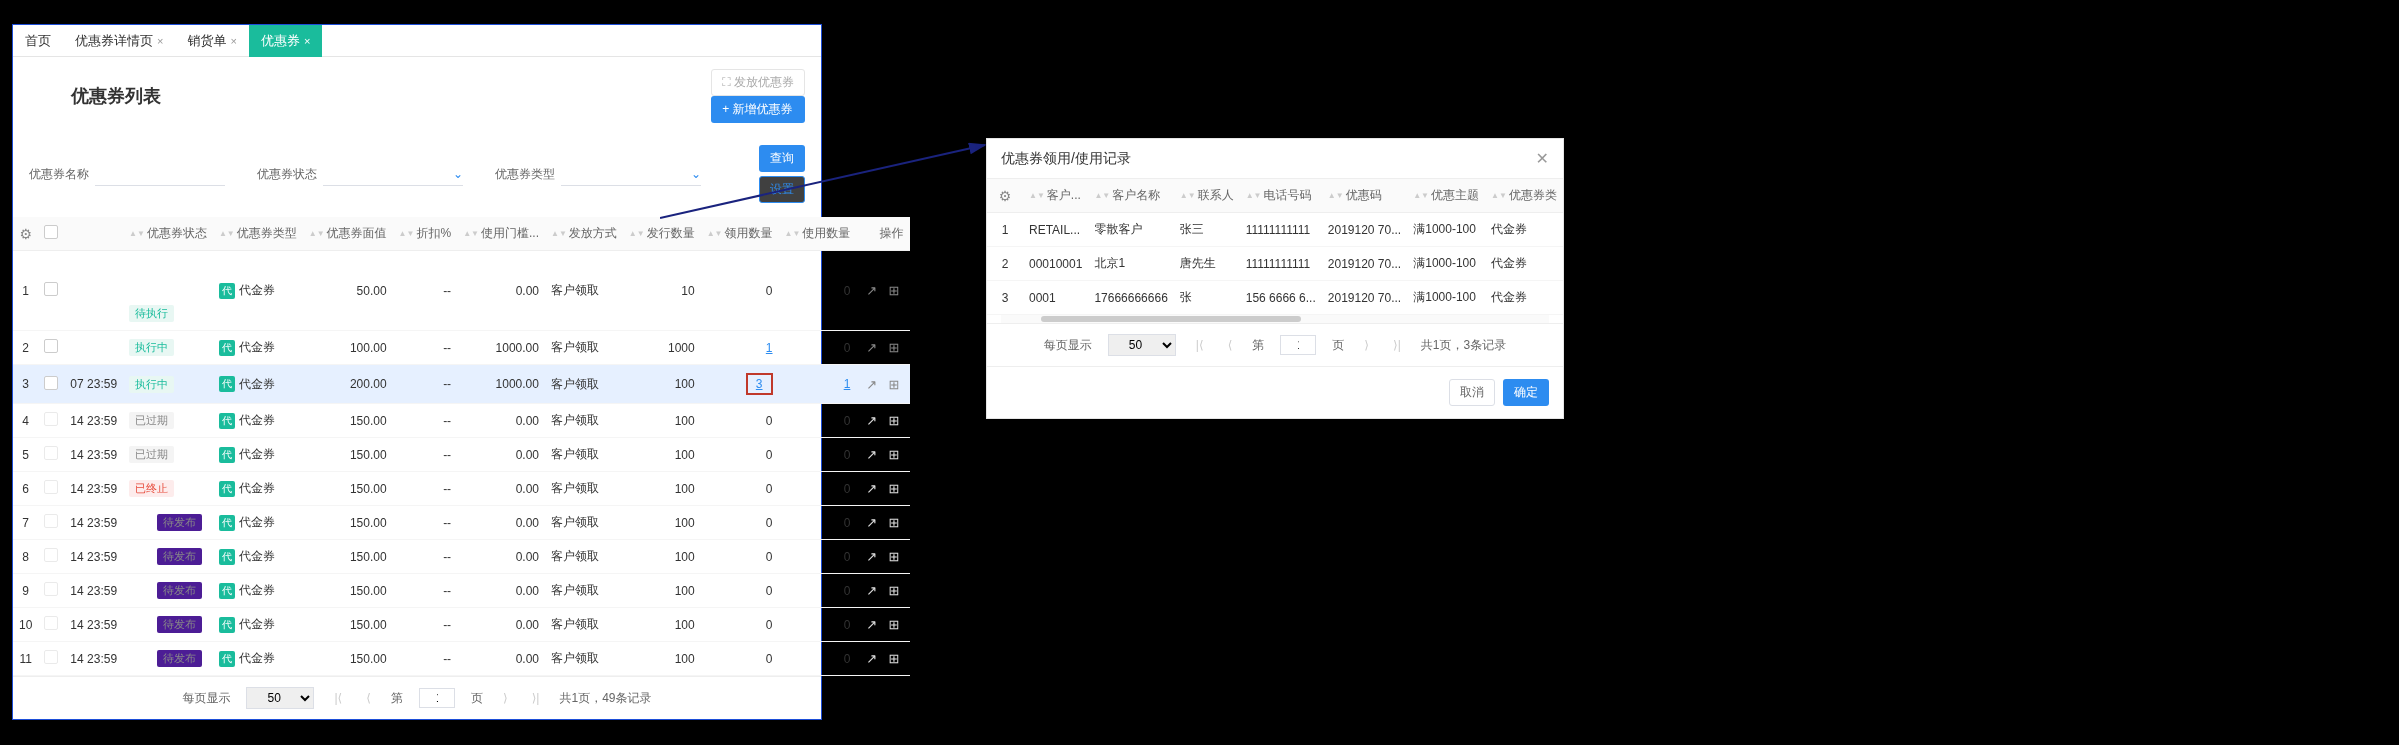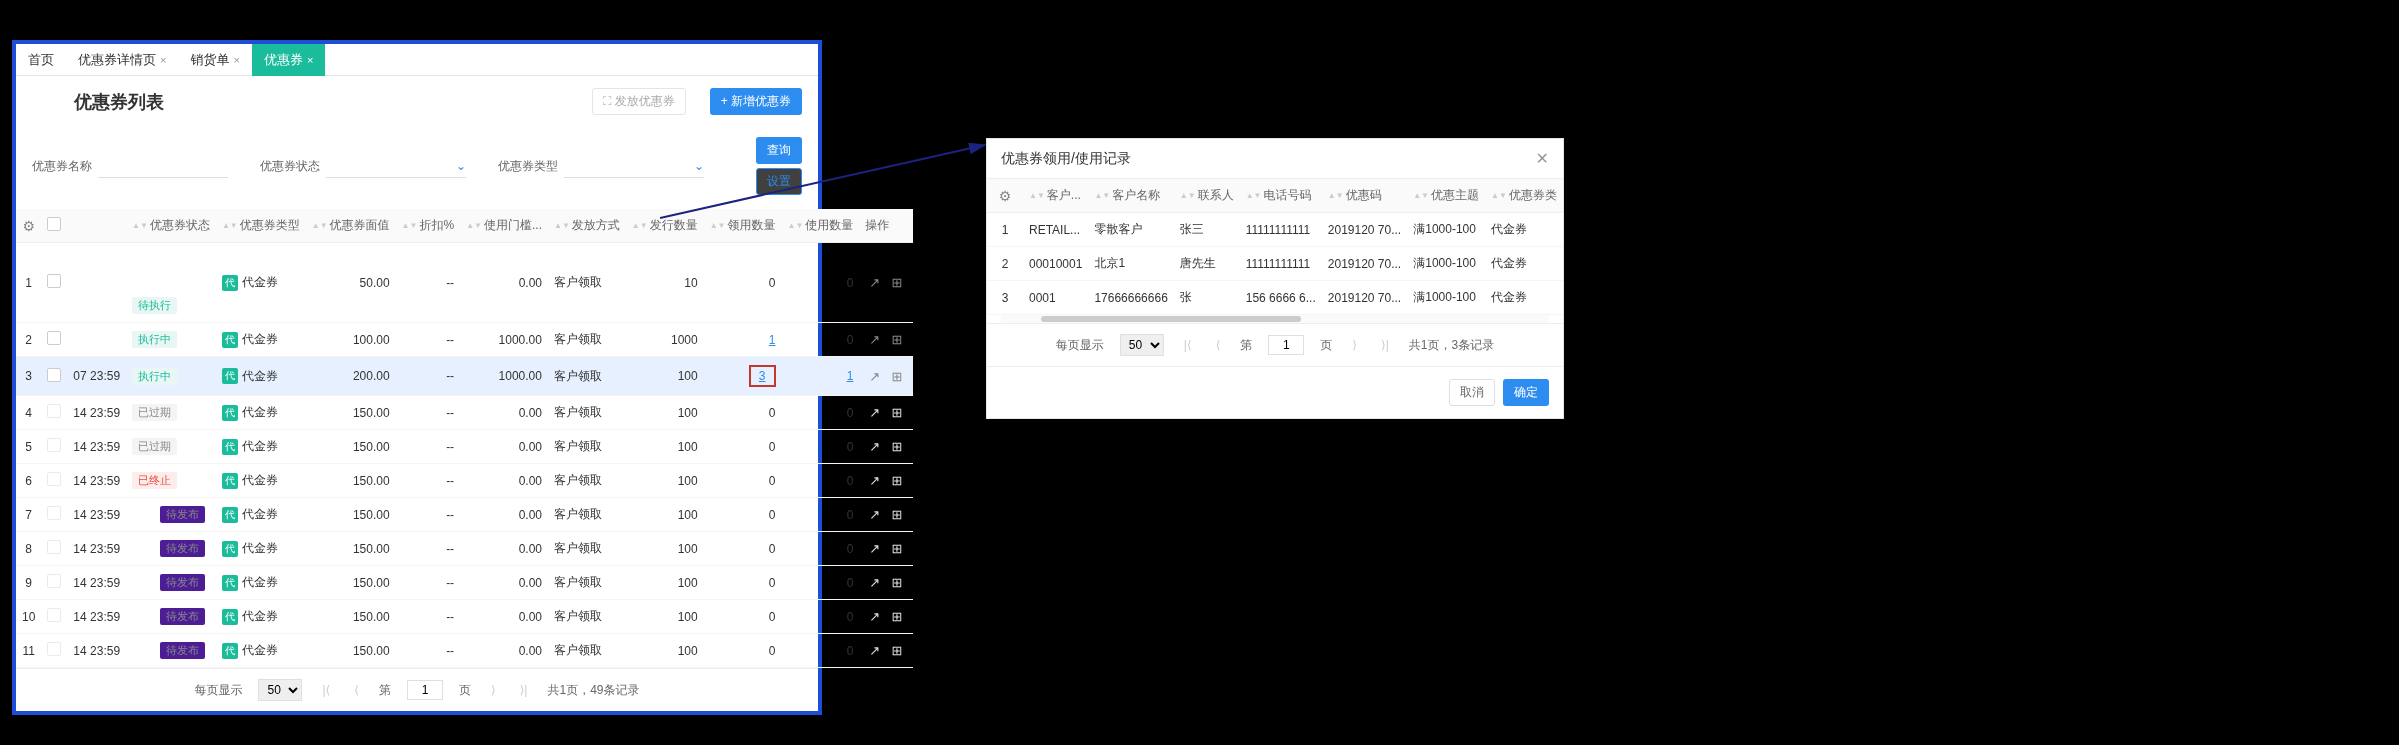--- a/index.html
+++ b/index.html
@@ -1,28 +1,28 @@
 <!DOCTYPE html>
 <html><head>
 <meta charset="utf-8">
 <style>
 * { margin: 0; padding: 0; box-sizing: border-box; font-family: -apple-system, "Microsoft YaHei", sans-serif; }
 body { background: #000; font-size: 12px; color: #333; width: 2399px; height: 745px; position: relative; }
 
 
-.left-panel { position: absolute; left: 12px; top: 40px; width: 810px; background: #fff; border: 4px solid #1d4ed8; }
+.left-panel { position: absolute; left: 12px; top: 24px; width: 810px; background: #fff; border: 1px solid #1d4ed8; }
 .tabs { display: flex; border-bottom: 1px solid #e5e5e5; height: 32px; align-items: center; }
 .tab { padding: 0 12px; height: 32px; line-height: 32px; font-size: 13px; color: #333; position: relative; cursor: pointer; }
 .tab.active { background: #1abc9c; color: #fff; }
 .tab .close { margin-left: 4px; color: #999; font-size: 11px; }
 .tab.active .close { color: #fff; }
 
 .page-header { display: flex; justify-content: space-between; align-items: center; padding: 12px 16px; margin-left: 42px; }
 .page-title { font-size: 18px; font-weight: 600; }
-.page-actions { display: flex; gap: 24px; }
+.page-actions { display: flex; gap: 0; flex-direction: column; }
 .btn { padding: 4px 10px; border-radius: 3px; font-size: 12px; cursor: pointer; border: 1px solid transparent; }
 .btn-gray { color: #aaa; border-color: #e5e5e5; }
 .btn-primary { background: #2d8cf0; color: #fff; }
 .btn-outline-primary { border: 1px solid #2d8cf0; color: #2d8cf0; background: #404040; }
 
 .filters { display: flex; padding: 10px 16px 14px; align-items: center; gap: 8px; }
 .filter-item { display: flex; align-items: center; margin-right: 24px; }
 .filter-label { color: #666; margin-right: 6px; white-space: nowrap; }
 .filter-input { border: none; border-bottom: 1px solid #dcdfe6; width: 130px; padding: 4px 0; font-size: 12px; background: transparent; }
 .filter-select { border: none; border-bottom: 1px solid #dcdfe6; width: 140px; padding: 4px 0; font-size: 12px; position: relative; color: #999; }
@@ -50,21 +50,21 @@
 .num-right { text-align: right; }
 .action-icon { color: #888; margin: 0 4px; cursor: pointer; font-size: 13px; }
 .action-icon.disabled { color: #ddd; }
 
 .gear-icon { color: #888; font-size: 14px; }
 
 .highlight-box { border: 2px solid #c0392b; padding: 2px 8px; display: inline-block; }
 .link-blue { color: #2d8cf0; text-decoration: underline; cursor: pointer; }
 
 .pager { display: flex; align-items: center; justify-content: center; padding: 10px; gap: 16px; font-size: 12px; color: #666; border-top: 1px solid #eee; }
-.pager select, .pager input { border: 1px solid #dcdfe6; padding: 2px 4px; font-size: 12px; }
+.pager select, .pager input { border: 1px solid #dcdfe6; padding: 2px 16px; font-size: 12px; }
 .pager input { width: 36px; text-align: center; }
 .pager .nav { color: #ccc; cursor: pointer; padding: 0 4px; }
 
 
 .arrow-svg { position: absolute; left: 660px; top: 140px; width: 330px; height: 80px; pointer-events: none; }
 
 
 .right-panel { position: absolute; left: 986px; top: 138px; width: 578px; background: #fff; border: 1px solid #e5e5e5; box-shadow: 0 2px 12px rgba(0,0,0,0.1); }
 .modal-header { display: flex; justify-content: space-between; align-items: center; padding: 10px 14px; border-bottom: 1px solid #eee; }
 .modal-title { font-size: 14px; font-weight: 500; }
@@ -134,21 +134,21 @@
         <th></th>
         <th><span class="sort">▲▼</span><span>优惠券状态</span></th>
         <th><span class="sort">▲▼</span><span>优惠券类型</span></th>
         <th class="num-right"><span class="sort">▲▼</span><span>优惠券面值</span></th>
         <th class="num-right"><span class="sort">▲▼</span><span>折扣%</span></th>
         <th class="num-right"><span class="sort">▲▼</span><span>使用门槛...</span></th>
         <th><span class="sort">▲▼</span><span>发放方式</span></th>
         <th class="num-right"><span class="sort">▲▼</span><span>发行数量</span></th>
         <th class="num-right"><span class="sort">▲▼</span><span>领用数量</span></th>
         <th class="num-right"><span class="sort">▲▼</span><span>使用数量</span></th>
-        <th style="text-align:left"><span>操作</span></th>
+        <th style="text-align:right"><span>操作</span></th>
       </tr>
     </thead>
     <tbody id="tbody-main">
         <tr>
     <td class="num-col">1</td>
     <td class="chk-col"><span class="checkbox "></span></td>
     <td></td>
     <td><span class="status-tag status-pending">待执行</span></td>
     <td><span class="type-icon">代</span><span>代金券</span></td>
     <td class="num-right">50.00</td>

